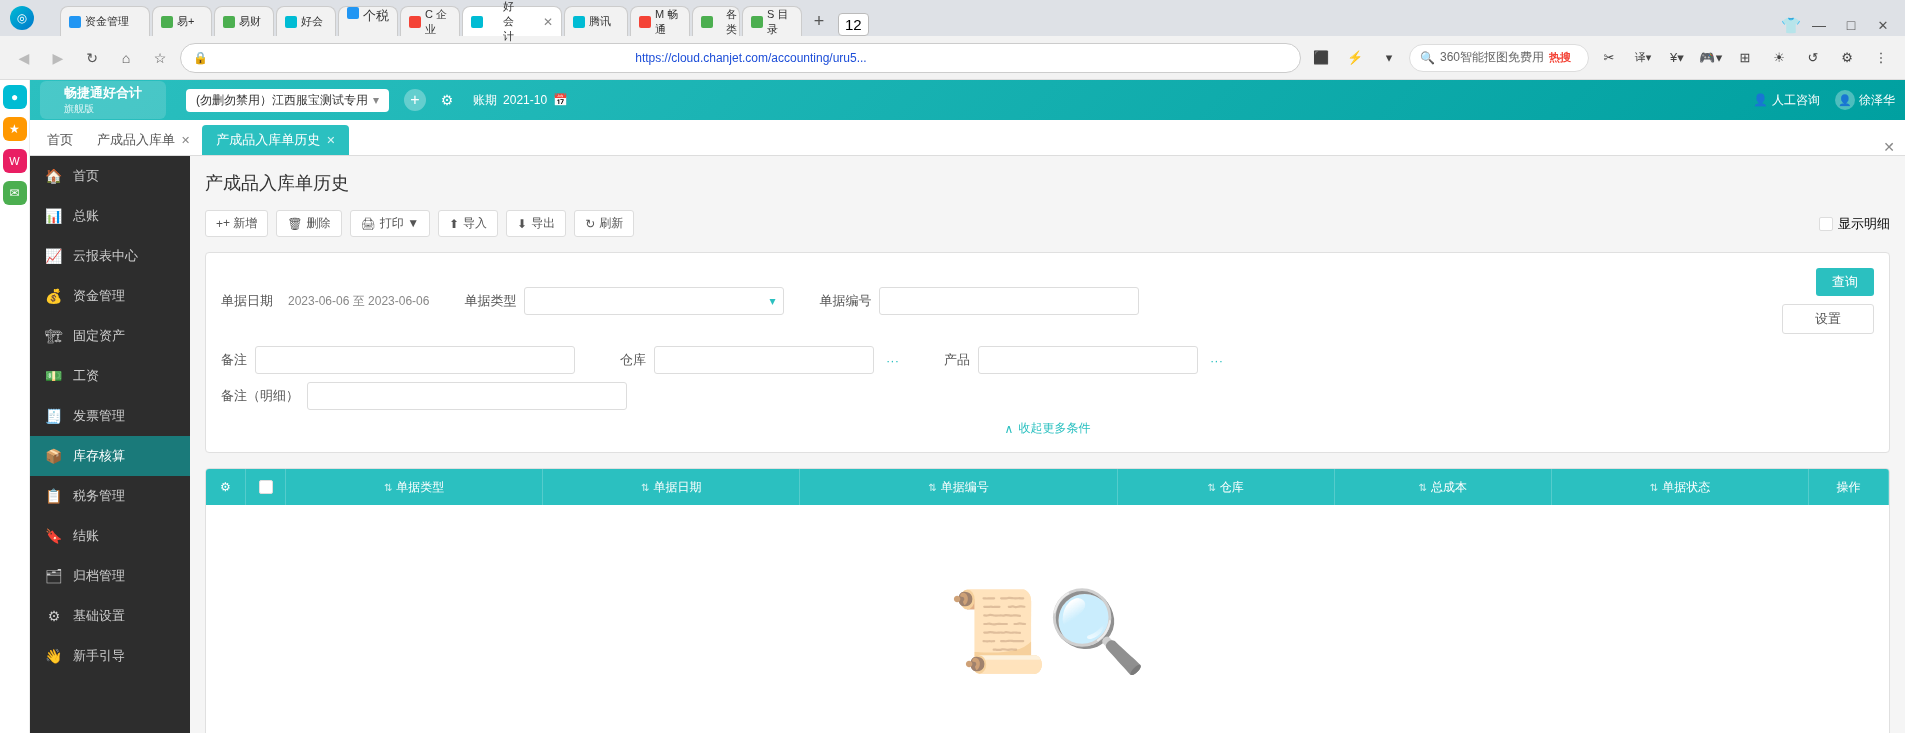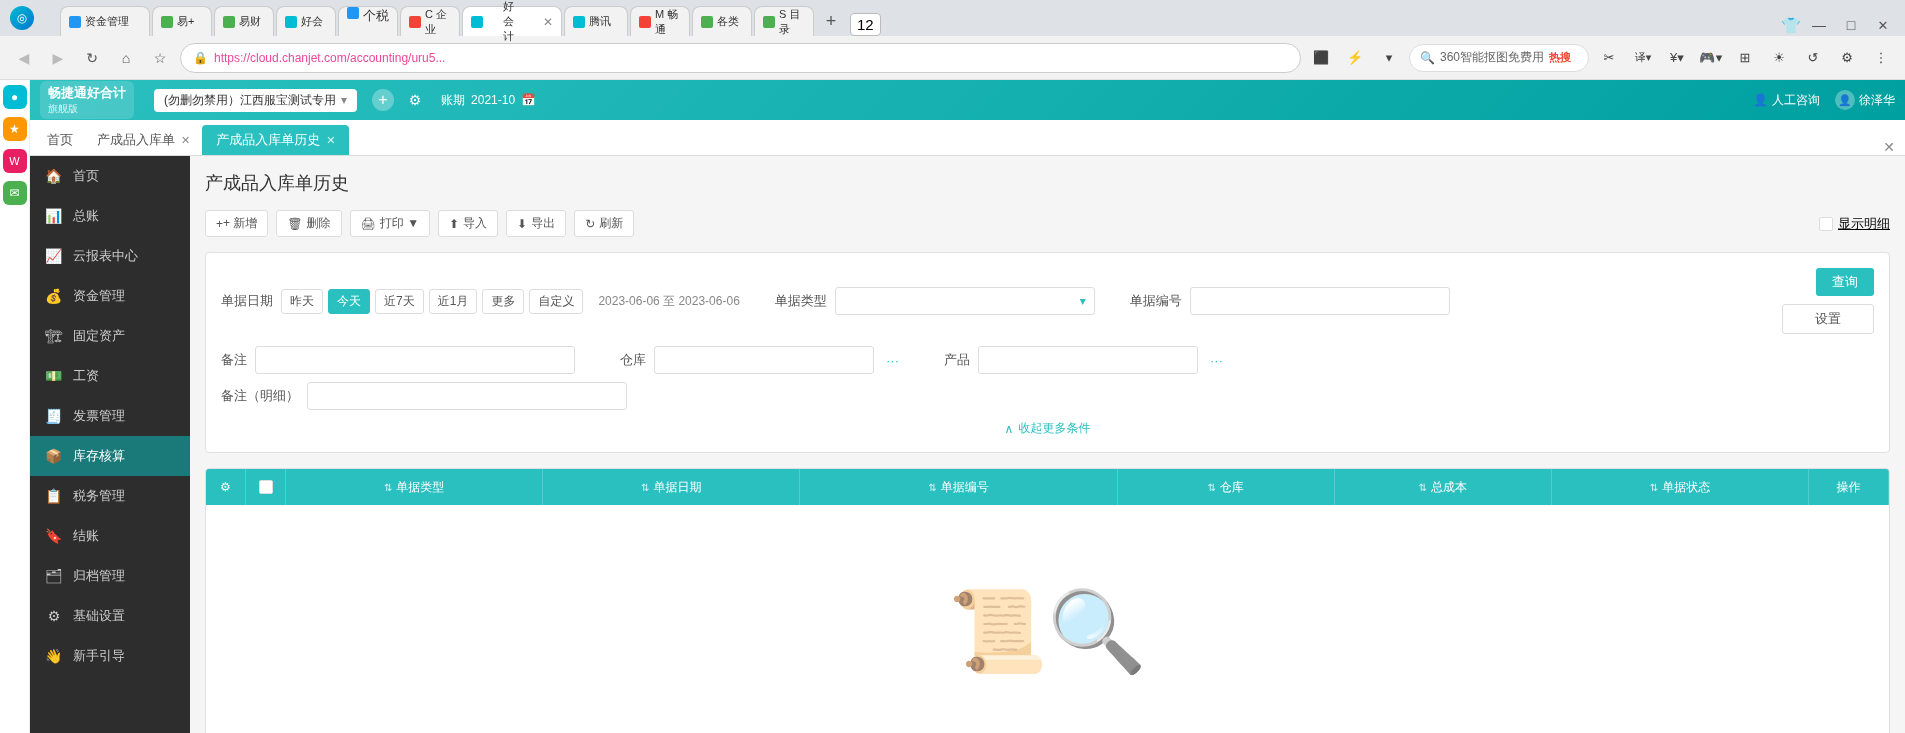--- a/index.html
+++ b/index.html
@@ -126,21 +126,21 @@
       <span style="margin-left:auto;color:#888;font-size:12px;">✕</span>
     </div>
     <div style="height:30px;width:64px;background:#f2f2f2;border-radius:8px 8px 0 0;display:flex;align-items:center;padding:0 8px;font-size:11px;color:#333;gap:4px;border:1px solid #ccc;border-bottom:none;margin-left:2px;">
       <span style="width:12px;height:12px;background:#00BCD4;border-radius:2px;display:inline-block;flex-shrink:0;"></span>
       <span>腾讯</span>
     </div>
     <div style="height:30px;width:60px;background:#f2f2f2;border-radius:8px 8px 0 0;display:flex;align-items:center;padding:0 8px;font-size:11px;color:#333;gap:4px;border:1px solid #ccc;border-bottom:none;margin-left:2px;">
       <span style="width:12px;height:12px;background:#f44336;border-radius:2px;display:inline-block;flex-shrink:0;"></span>
       <span>M 畅通</span>
     </div>
-    <div style="height:30px;width:60px;background:#f2f2f2;border-radius:8px 8px 0 0;display:flex;align-items:center;padding:0 8px;font-size:11px;color:#333;gap:4px;border:1px solid #ccc;border-bottom:none;margin-left:2px;">
+    <div style="height:30px;width:48px;background:#f2f2f2;border-radius:8px 8px 0 0;display:flex;align-items:center;padding:0 8px;font-size:11px;color:#333;gap:13px;border:1px solid #ccc;border-bottom:none;margin-left:2px;">
       <span style="width:12px;height:12px;background:#4CAF50;border-radius:2px;display:inline-block;flex-shrink:0;"></span>
       <span>各类</span>
     </div>
     <div style="height:30px;width:60px;background:#f2f2f2;border-radius:8px 8px 0 0;display:flex;align-items:center;padding:0 8px;font-size:11px;color:#333;gap:4px;border:1px solid #ccc;border-bottom:none;margin-left:2px;">
       <span style="width:12px;height:12px;background:#4CAF50;border-radius:2px;display:inline-block;flex-shrink:0;"></span>
       <span>S 目录</span>
     </div>
 
     <div style="width:30px;height:30px;display:flex;align-items:center;justify-content:center;font-size:18px;color:#555;cursor:pointer;margin-left:2px;">+</div>
     <div style="background:#fff;border:1px solid #bbb;border-radius:4px;padding:2px 6px;font-size:15px;margin-left:4px;">12</div>
@@ -154,21 +154,21 @@
   </div>
 
   <div class="address-bar">
     <div class="nav-btn" style="color:#bbb;">◀</div>
     <div class="nav-btn" style="color:#bbb;">▶</div>
     <div class="nav-btn">↻</div>
     <div class="nav-btn">⌂</div>
     <div class="nav-btn">☆</div>
     <div class="address-input">
       <span style="color:#5a9;font-size:12px;">🔒</span>
-      <span style="font-size:12px;color:#ec4899;flex:1;">https://cloud.chanjet.com/accounting/uru5...</span>
+      <span style="font-size:12px;color:#1d4ed8;flex:1;text-align:center;">https://cloud.chanjet.com/accounting/uru5...</span>
     </div>
     <div class="toolbar-icon">⬛</div>
     <div class="toolbar-icon">⚡</div>
     <div class="toolbar-icon">▾</div>
 
     <div class="search-bar">
       <span>🔍</span>
       <span>360智能抠图免费用</span>
       <span class="hot-search" style="color:#f44336;">热搜</span>
     </div>
@@ -188,21 +188,21 @@
     <div class="left-icons">
       <div style="width:24px;height:24px;background:#00bcd4;border-radius:6px;display:flex;align-items:center;justify-content:center;color:#fff;font-size:12px;cursor:pointer;">●</div>
       <div style="width:24px;height:24px;background:#ff9800;border-radius:6px;display:flex;align-items:center;justify-content:center;color:#fff;font-size:12px;cursor:pointer;">★</div>
       <div style="width:24px;height:24px;background:#e91e63;border-radius:6px;display:flex;align-items:center;justify-content:center;color:#fff;font-size:11px;cursor:pointer;">W</div>
       <div style="width:24px;height:24px;background:#4CAF50;border-radius:6px;display:flex;align-items:center;justify-content:center;color:#fff;font-size:12px;cursor:pointer;">✉</div>
     </div>
 
     <div class="app-container">
 
       <div class="app-header">
-        <div style="display:flex;flex-direction:column;background:rgba(255,255,255,0.15);border-radius:6px;padding:3px 8px;">
+        <div style="display:flex;flex-direction:column;background:rgba(255,255,255,0.15);border-radius:6px;padding:3px 24px;">
           <span style="color:#fff;font-size:13px;font-weight:bold;">畅捷通好合计</span>
           <span style="color:rgba(255,255,255,0.8);font-size:10px;">旗舰版</span>
         </div>
         <div style="display:flex;align-items:center;gap:5px;background:#fff;border-radius:4px;padding:3px 10px;font-size:12px;color:#333;cursor:pointer;margin-left:10px;">
           <span>(勿删勿禁用）江西服宝测试专用</span>
           <span style="color:#888;">▾</span>
         </div>
         <div style="width:22px;height:22px;background:rgba(255,255,255,0.3);border-radius:50%;display:flex;align-items:center;justify-content:center;color:#fff;font-size:16px;cursor:pointer;margin-left:5px;">+</div>
         <div style="width:22px;height:22px;display:flex;align-items:center;justify-content:center;color:#fff;font-size:14px;cursor:pointer;">⚙</div>
         <div style="display:flex;align-items:center;gap:6px;color:#fff;font-size:12px;margin-left:5px;">
@@ -316,39 +316,31 @@
               <span>导入</span>
             </div>
             <div class="toolbar-btn">
               <span>⬇</span>
               <span>导出</span>
             </div>
             <div class="toolbar-btn">
               <span>↻</span>
               <span>刷新</span>
             </div>
-            <div style="display:flex;align-items:center;gap:5px;margin-left:auto;text-decoration:underline;">
+            <div style="display:flex;align-items:center;gap:5px;margin-left:auto;">
               <div style="width:14px;height:14px;border:1px solid #ddd;background:#fff;border-radius:2px;"></div>
               <span>显示明细</span>
             </div>
           </div>
 
           <div class="search-panel">
 
             <div class="search-row">
               <div class="search-field">
                 <span class="search-label">单据日期</span>
-                <div class="date-filter">
-                  <div class="date-btn">昨天</div>
-                  <div class="date-btn active">今天</div>
-                  <div class="date-btn">近7天</div>
-                  <div class="date-btn">近1月</div>
-                  <div class="date-btn">更多</div>
-                  <div class="date-btn">自定义</div>
-                </div>
               </div>
               <div class="date-range">2023-06-06 至 2023-06-06</div>
               <div class="search-field" style="margin-left:20px;">
                 <span class="search-label">单据类型</span>
                 <div class="select-input" style="width:260px;">
                   <span></span>
                   <span style="color:#2bc0c0;">▾</span>
                 </div>
               </div>
               <div class="search-field" style="margin-left:20px;">

